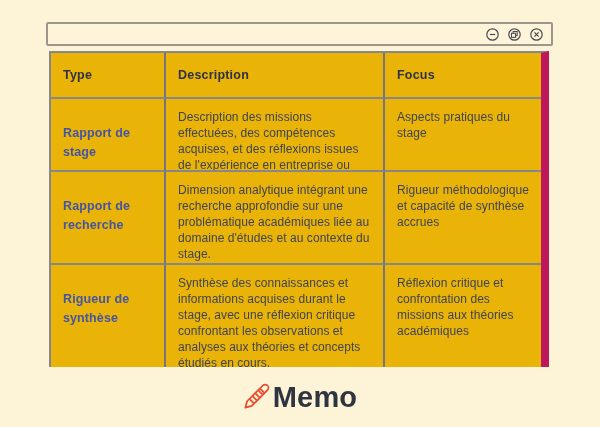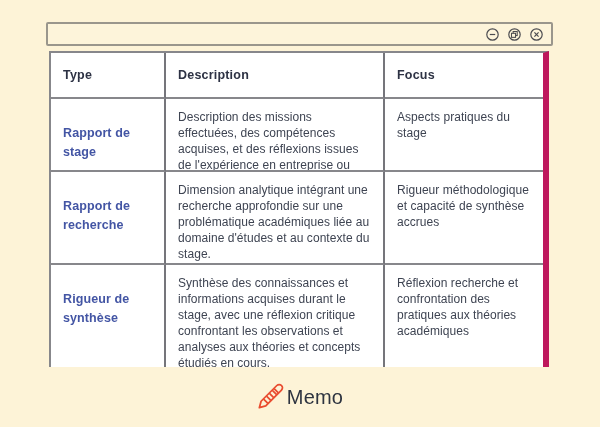--- a/index.html
+++ b/index.html
@@ -26,24 +26,24 @@
   .winbtn {
     width:15px; height:15px; display:block;
     background:transparent; border:none; padding:0; cursor:pointer;
   }
   .winbtn svg { display:block; }
 
   
   .table-wrap {
     position:absolute; left:49px; top:51px;
     width:500px; height:316px;
-    background:#ffffff;
+    background:#eab308;
     border-top:2px solid #87878b;
     border-left:2px solid #87878b;
-    border-right:6px solid #be185d;
+    border-right:8px solid #be185d;
     display:grid;
     grid-template-columns:115px 219px 1fr;
     grid-template-rows:46px 73px 93px 1fr;
   }
   .cell { overflow:hidden; }
   .col-a, .col-b { border-right:2px solid #75757b; }
   .rb { border-bottom:2px solid #87878b; }
 
   .hcell {
     display:flex; align-items:center;
@@ -63,21 +63,21 @@
     color:#3e4452; letter-spacing:.05px;
   }
 
   
   .logo {
     position:absolute; left:0; top:377px; width:600px; height:40px;
     display:flex; align-items:center; justify-content:center;
   }
   .logo svg { display:block; margin-right:2px; margin-bottom:2px; }
   .logo-text {
-    font-size:20px; font-weight:400; letter-spacing:.2px;
+    font-size:29px; font-weight:700; letter-spacing:.2px;
     line-height:1;
   }
   .logo-memo { color:#2e3440; }
   .logo-red  { color:#e94b2e; }
 </style>
 </head>
 <body>
 
 <div class="titlebar">
   <button class="winbtn" title="Minimize">
@@ -111,21 +111,21 @@
   <div class="cell tcell col-a rb">Rapport de stage</div>
   <div class="cell dcell col-b rb">Description des missions effectuées, des compétences acquises, et des réflexions issues de l'expérience en entreprise ou organisme.</div>
   <div class="cell fcell rb">Aspects pratiques du stage</div>
 
   <div class="cell tcell col-a rb">Rapport de recherche</div>
   <div class="cell dcell col-b rb">Dimension analytique intégrant une recherche approfondie sur une problématique académiques liée au domaine d'études et au contexte du stage.</div>
   <div class="cell fcell rb">Rigueur méthodologique et capacité de synthèse accrues</div>
 
   <div class="cell tcell col-a">Rigueur de synthèse</div>
   <div class="cell dcell col-b">Synthèse des connaissances et informations acquises durant le stage, avec une réflexion critique confrontant les observations et analyses aux théories et concepts étudiés en cours.</div>
-  <div class="cell fcell">Réflexion recherche et confrontation des pratiques aux théories académiques</div>
+  <div class="cell fcell">Réflexion critique et confrontation des missions aux théories académiques</div>
 
 </div>
 
 <div class="logo">
   <span>
     <svg width="28" height="28" viewBox="0 0 24 24" fill="none" stroke="#e94b2e" stroke-width="1.5" stroke-linecap="round" stroke-linejoin="round">
       <path d="M17 3a2.828 2.828 0 1 1 4 4L7.5 20.5 2 22l1.5-5.5L17 3z"></path>
       <path d="M15.1 6.1 L17.9 8.9"></path>
       <path d="M13.6 7.6 L16.4 10.4"></path>
       <path d="M11.1 10.1 L13.9 12.9"></path>

